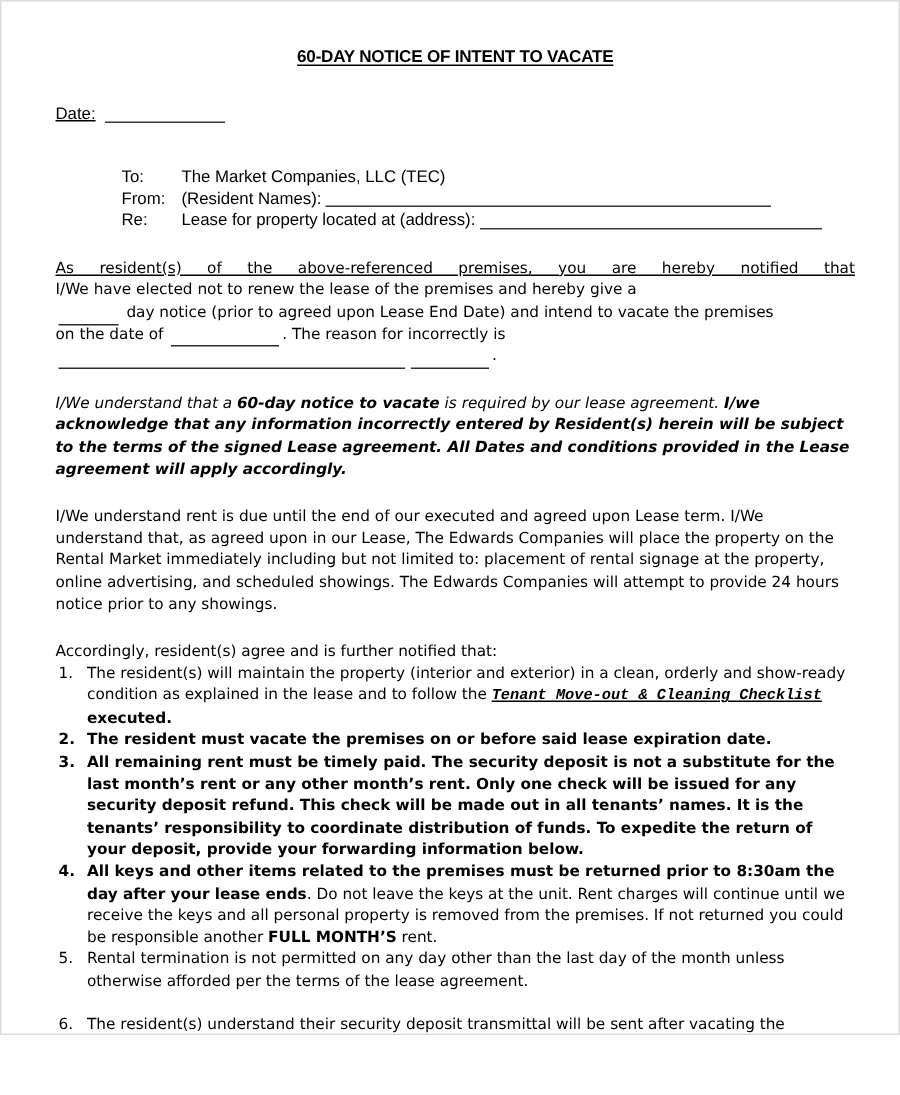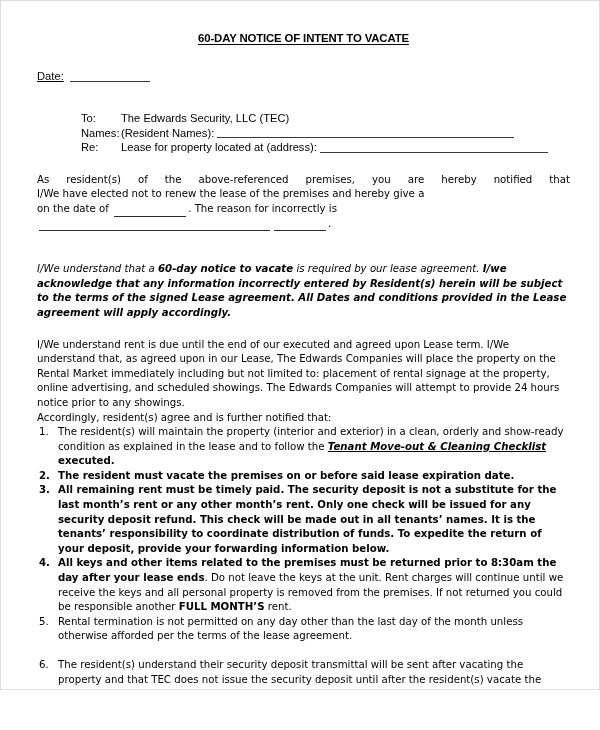--- a/index.html
+++ b/index.html
@@ -91,43 +91,44 @@
     line-height: 14.6px;
     margin: 0;
   }
   .p-intro {
     margin-top: 18px;
   }
   .p-intro .l1 {
     text-align: justify;
     text-align-last: justify;
     white-space: normal;
+    text-decoration: underline;
   }
   .line { display: block; }
   .inline-blank {
     display: inline-block;
     border-bottom: 1px solid #2b2b2b;
     height: 9px;
     vertical-align: bottom;
     margin: 0 2px;
   }
   .bl-40 { width: 40px; }
   .bl-72 { width: 72px; }
   .bl-231 { width: 231px; }
   .bl-52 { width: 52px; }
 
   .p-ack {
-    margin-top: 31px;
+    margin-top: 17px;
     font-style: italic;
   }
   .p-ack b { font-weight: bold; }
 
   .p-rent { margin-top: 17px; }
 
-  .p-accordingly { }
+  .p-accordingly { margin-top: 17px; }
 
   
   ol.terms {
     font-family: "DejaVu Sans", sans-serif;
     font-size: 10.2px;
     line-height: 14.6px;
     margin: 0;
     padding: 0;
     list-style: none;
   }
@@ -142,57 +143,59 @@
     top: 0;
     width: 16px;
     text-align: left;
   }
   li.bold, li.bold .num { font-weight: bold; }
   .gap-before { margin-top: 14px !important; }
   .u-bi {
     font-weight: bold;
     font-style: italic;
     text-decoration: underline;
+    font-family: Liberation Mono, monospace;
   }
   .b { font-weight: bold; }
   .nb { font-weight: normal; }
 </style>
 </head>
 <body>
 
 <div class="page">
   <div class="content">
 
     <div class="doc-title"><span>60-DAY NOTICE OF INTENT TO VACATE</span></div>
 
     <div class="date-row">
       <span class="date-label">Date:</span>
       <span class="blank-line blank-date"></span>
     </div>
 
     <div class="addr-block">
       <div class="addr-row to">
         <span class="addr-key">To:</span>
-        <span class="addr-val">The Edwards Security, LLC (TEC)</span>
+        <span class="addr-val">The Market Companies, LLC (TEC)</span>
       </div>
       <div class="addr-row from">
-        <span class="addr-key">Names:</span>
+        <span class="addr-key">From:</span>
         <span class="addr-val">(Resident Names):</span>
         <span class="blank-line"></span>
       </div>
       <div class="addr-row re">
         <span class="addr-key">Re:</span>
         <span class="addr-val">Lease for property located at (address):</span>
         <span class="blank-line"></span>
       </div>
     </div>
 
     <div class="para p-intro">
       <span class="line l1">As resident(s) of the above-referenced premises, you are hereby notified that</span>
       <span class="line">I/We have elected not to renew the lease of the premises and hereby give a</span>
+      <span class="line"><span class="inline-blank bl-40"></span> <span>day notice (prior to agreed upon Lease End Date) and intend to vacate the premises</span></span>
       <span class="line"><span>on the date of</span> <span class="inline-blank bl-72"></span><span>. The reason for incorrectly is</span> <span class="inline-blank bl-231"></span><span class="inline-blank bl-52"></span><span>.</span></span>
     </div>
 
     <div class="para p-ack"><span>I/We understand that a </span><b>60-day notice to vacate</b><span> is required by our lease agreement.  </span><b>I/we acknowledge that any information incorrectly entered by Resident(s) herein will be subject to the terms of the signed Lease agreement. All Dates and conditions provided in the Lease agreement will apply accordingly.</b></div>
 
     <div class="para p-rent">I/We understand rent is due until the end of our executed and agreed upon Lease term.  I/We understand that, as agreed upon in our Lease, The Edwards Companies will place the property on the Rental Market immediately including but not limited to: placement of rental signage at the property, online advertising, and scheduled showings.  The Edwards Companies will attempt to provide 24 hours notice prior to any showings.</div>
 
     <div class="para p-accordingly">Accordingly, resident(s) agree and is further notified that:</div>
 
     <ol class="terms">

